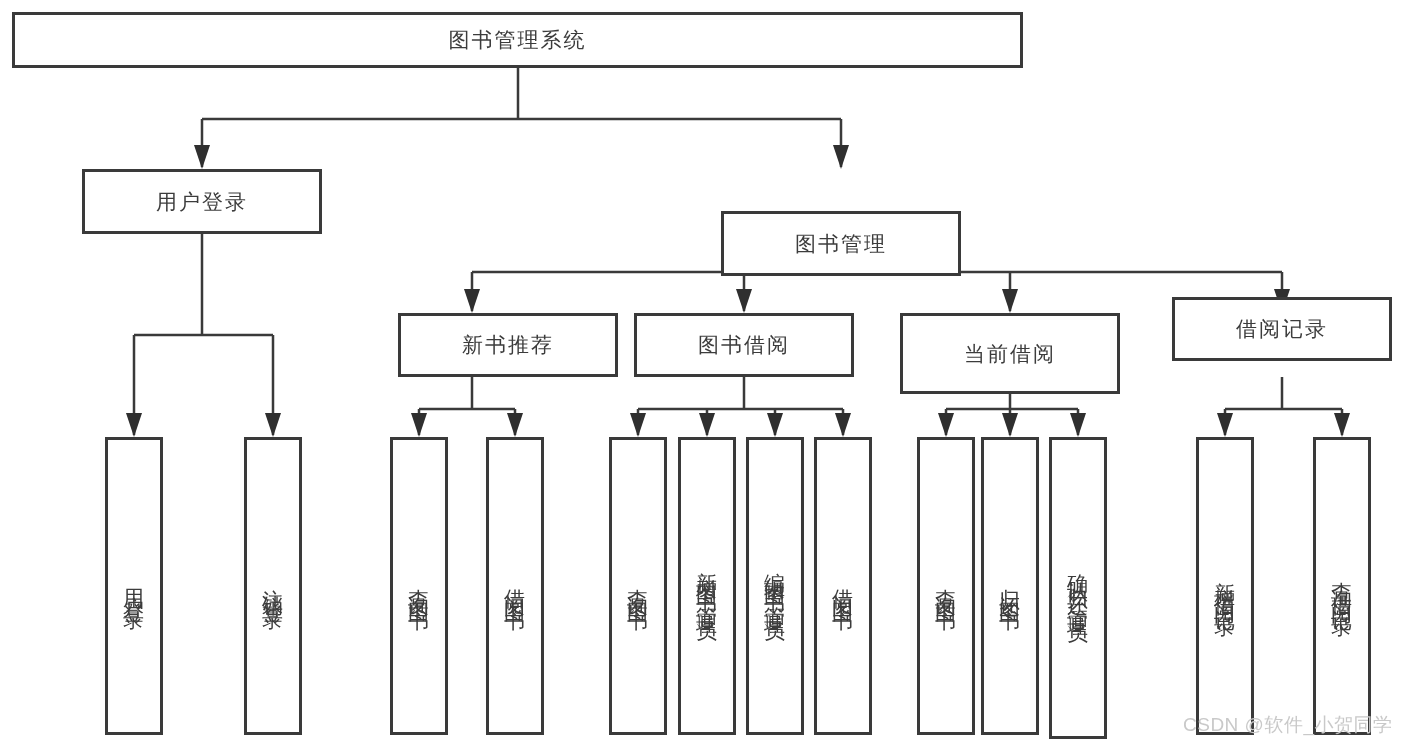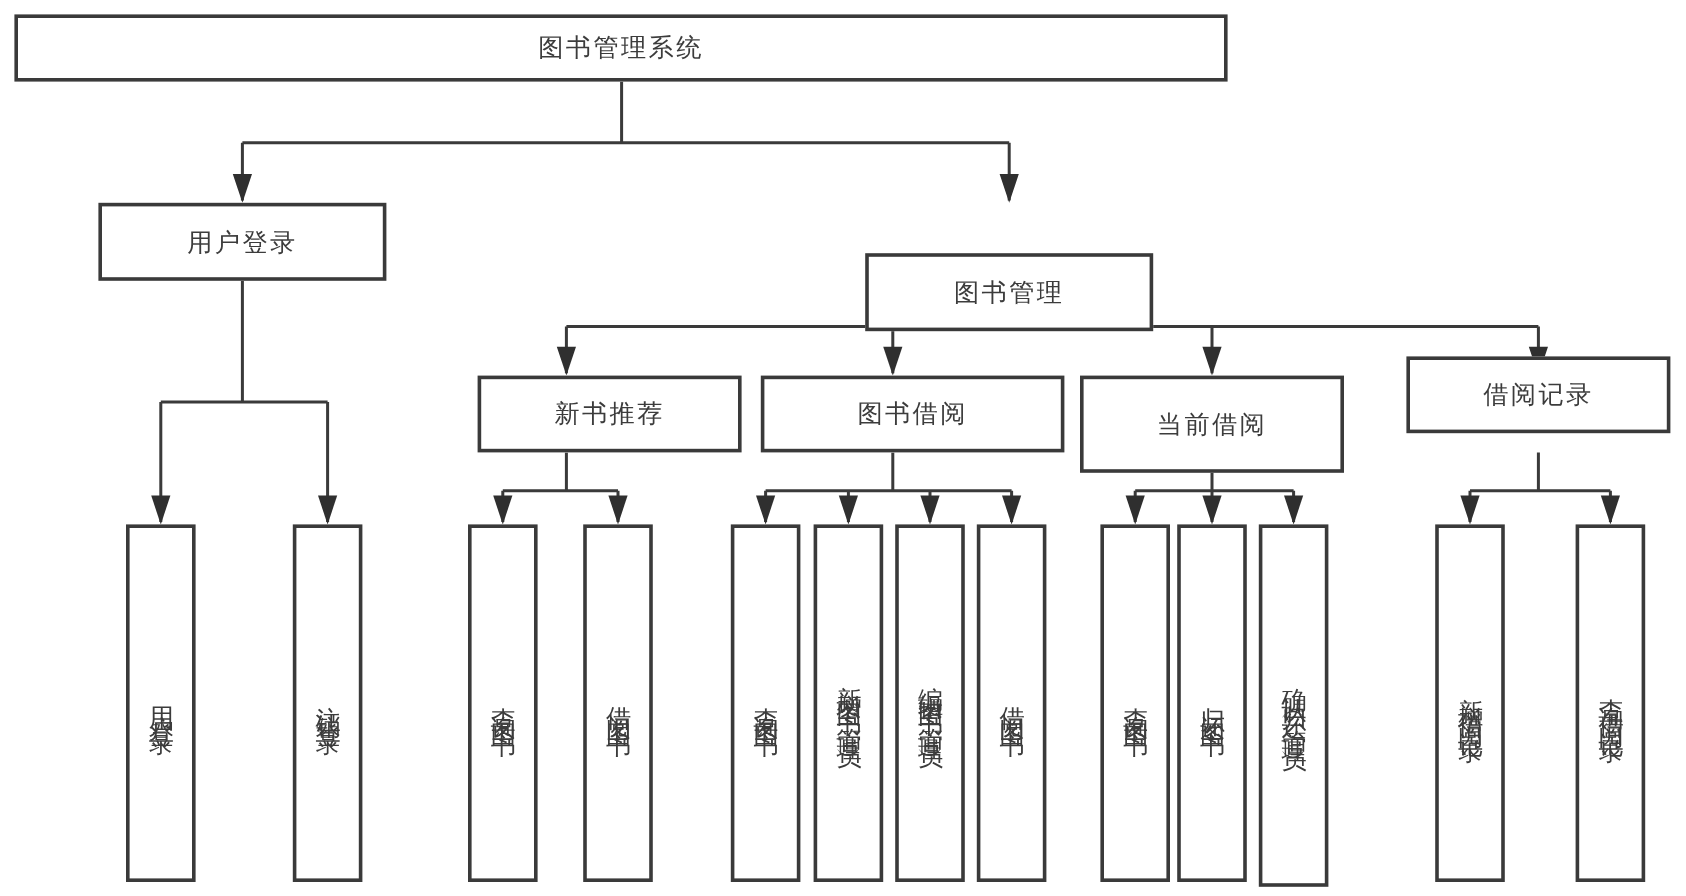--- a/index.html
+++ b/index.html
@@ -76,21 +76,21 @@
       <path d="M1334 413 H1350 L1342 437 Z"></path>
     </g>
   </svg>
 
   <div class="box" style="left:12px;top:12px;width:1011px;height:56px;">图书管理系统</div>
 
   <div class="box" style="left:82px;top:169px;width:240px;height:65px;">用户登录</div>
   <div class="box" style="left:721px;top:169px;width:240px;height:65px;margin-top:42px;">图书管理</div>
 
   <div class="box" style="left:362px;top:313px;width:220px;height:64px;margin-left:36px;">新书推荐</div>
-  <div class="box" style="left:634px;top:313px;width:253px;height:64px;">图书借阅</div>
+  <div class="box" style="left:634px;top:313px;width:220px;height:64px;">图书借阅</div>
   <div class="box" style="left:900px;top:313px;width:220px;height:81px;">当前借阅</div>
   <div class="box" style="left:1172px;top:297px;width:220px;height:64px;">借阅记录</div>
 
   <div class="box vbox" style="left:105px;top:437px;width:58px;height:298px;">用户登录</div>
   <div class="box vbox" style="left:244px;top:437px;width:58px;height:298px;">注销登录</div>
 
   <div class="box vbox" style="left:390px;top:437px;width:58px;height:298px;">查询图书</div>
   <div class="box vbox" style="left:486px;top:437px;width:58px;height:298px;">借阅图书</div>
 
   <div class="box vbox" style="left:609px;top:437px;width:58px;height:298px;">查询图书</div>
@@ -98,14 +98,15 @@
   <div class="box vbox" style="left:746px;top:437px;width:58px;height:298px;">编辑图书（管理员）</div>
   <div class="box vbox" style="left:814px;top:437px;width:58px;height:298px;">借阅图书</div>
 
   <div class="box vbox" style="left:917px;top:437px;width:58px;height:298px;">查询图书</div>
   <div class="box vbox" style="left:981px;top:437px;width:58px;height:298px;">归还图书</div>
   <div class="box vbox" style="left:1049px;top:437px;width:58px;height:302px;">确认归还（管理员）</div>
 
   <div class="box vbox" style="left:1196px;top:437px;width:58px;height:298px;">新增借阅记录</div>
   <div class="box vbox" style="left:1313px;top:437px;width:58px;height:298px;">查询借阅记录</div>
 
+  <div class="watermark">CSDN @软件_小贺同学</div>
 
 </div>
 
 </body></html>

